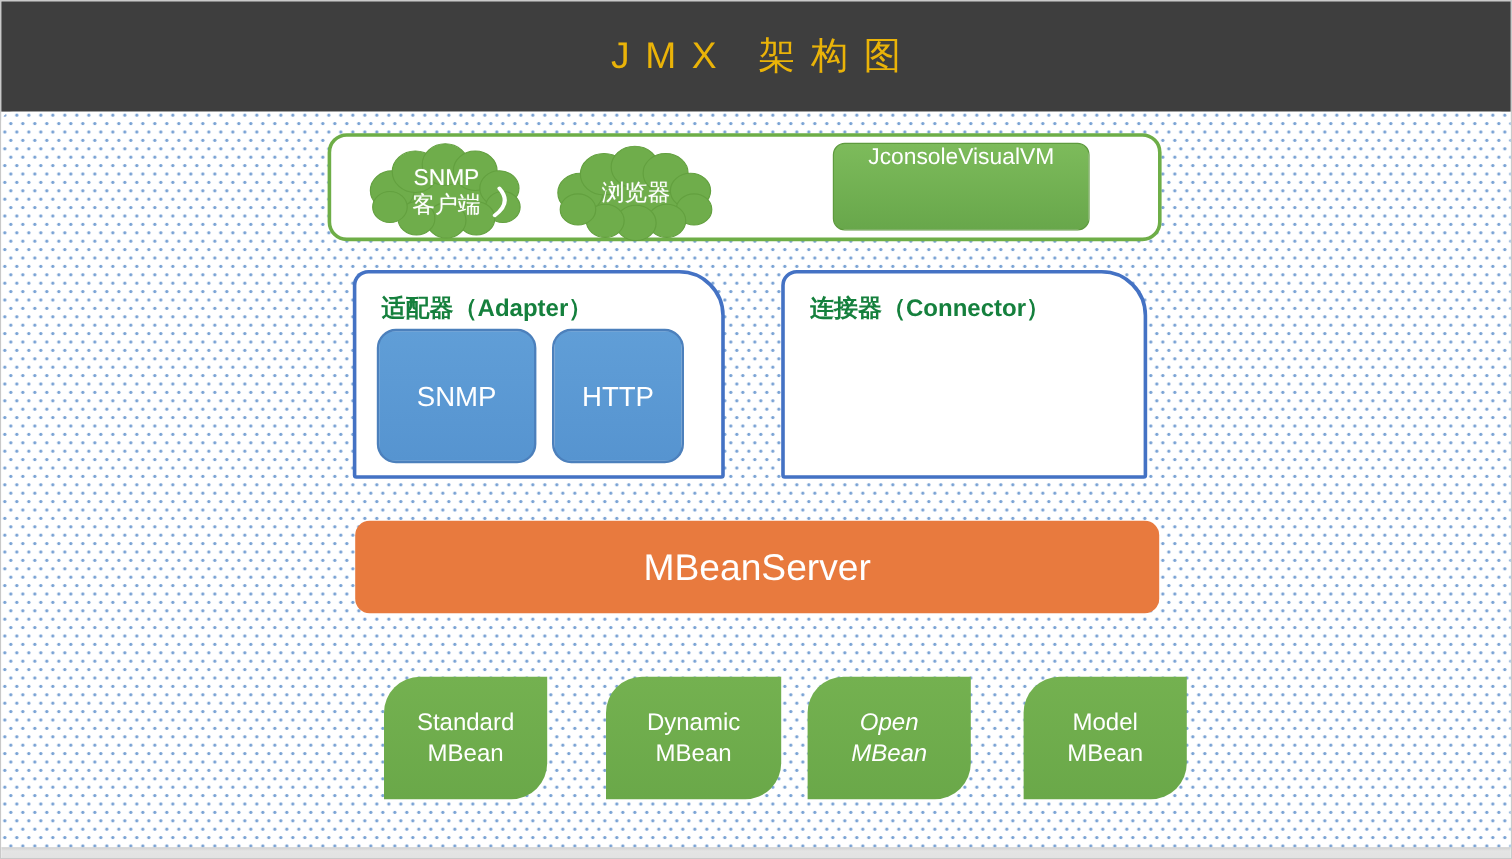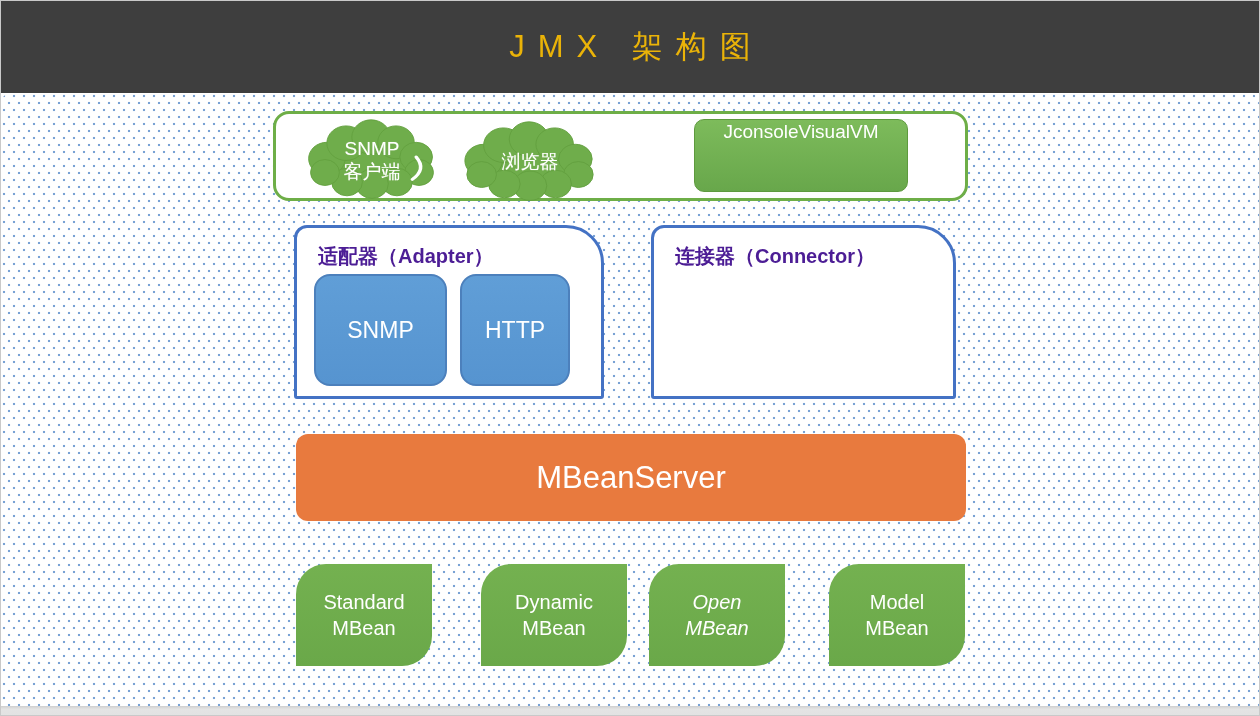--- a/index.html
+++ b/index.html
@@ -73,48 +73,48 @@
   .panel {
     position: absolute; top: 132px; height: 174px;
     background: #ffffff;
     border: 3px solid #4472c4;
     border-radius: 13px 38px 3px 3px;
   }
   .panel.adapter   { left: 293px; width: 310px; }
   .panel.connector { left: 650px; width: 305px; }
   .panel-title {
     position: absolute; left: 21px; top: 15px;
-    color: #4c1d95; font-size: 20px; font-weight: bold; white-space: nowrap;
+    color: #15803d; font-size: 20px; font-weight: bold; white-space: nowrap;
   }
   .blue-box {
     position: absolute; top: 46px; height: 112px;
     background: linear-gradient(#609ed7, #5694d0);
     border: 2px solid #4c80bc;
     border-radius: 16px;
     display: flex; align-items: center; justify-content: center;
     color: #ffffff; font-size: 23px;
   }
   .blue-box.snmp { left: 17px;  width: 133px; }
   .blue-box.http { left: 163px; width: 110px; }
   .blue-box.rmi  { left: 83px;  width: 136px; }
   
   .mbeanserver {
-    position: absolute; left: 295px; top: 341px; width: 670px; height: 87px;
+    position: absolute; left: 295px; top: 341px; width: 670px; height: 77px;
     background: #e87a3e;
     border-radius: 12px;
     display: flex; align-items: center; justify-content: center;
     color: #ffffff; font-size: 31px;
   }
   
   .mbean {
     position: absolute; top: 471px; height: 102px; width: 136px;
     background: linear-gradient(#74b150, #6aa849);
     border-radius: 30px 0 30px 0;
     display: flex; flex-direction: column; align-items: center; justify-content: center;
-    color: #ffffff; font-size: 20px; line-height: 1.3; text-align: center;
+    color: #ffffff; font-size: 20px; line-height: 1.3; text-align: center; margin-left: 24px;
   }
   .mbean-1 { left: 295px; }
   .mbean-2 { left: 480px; width: 146px; }
   .mbean-3 { left: 648px; font-style: italic; }
   .mbean-4 { left: 828px; }
 </style>
 </head>
 <body>
 
 <div class="screen">

